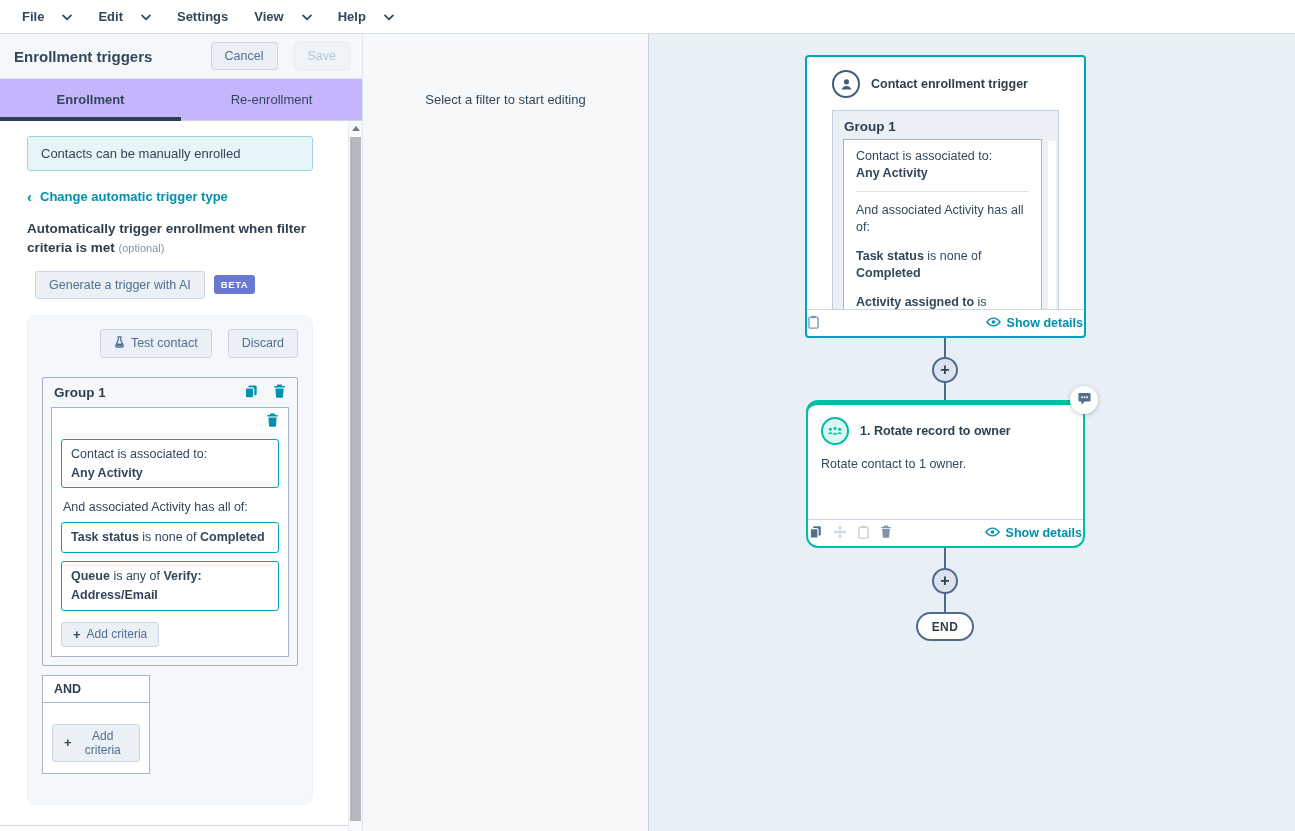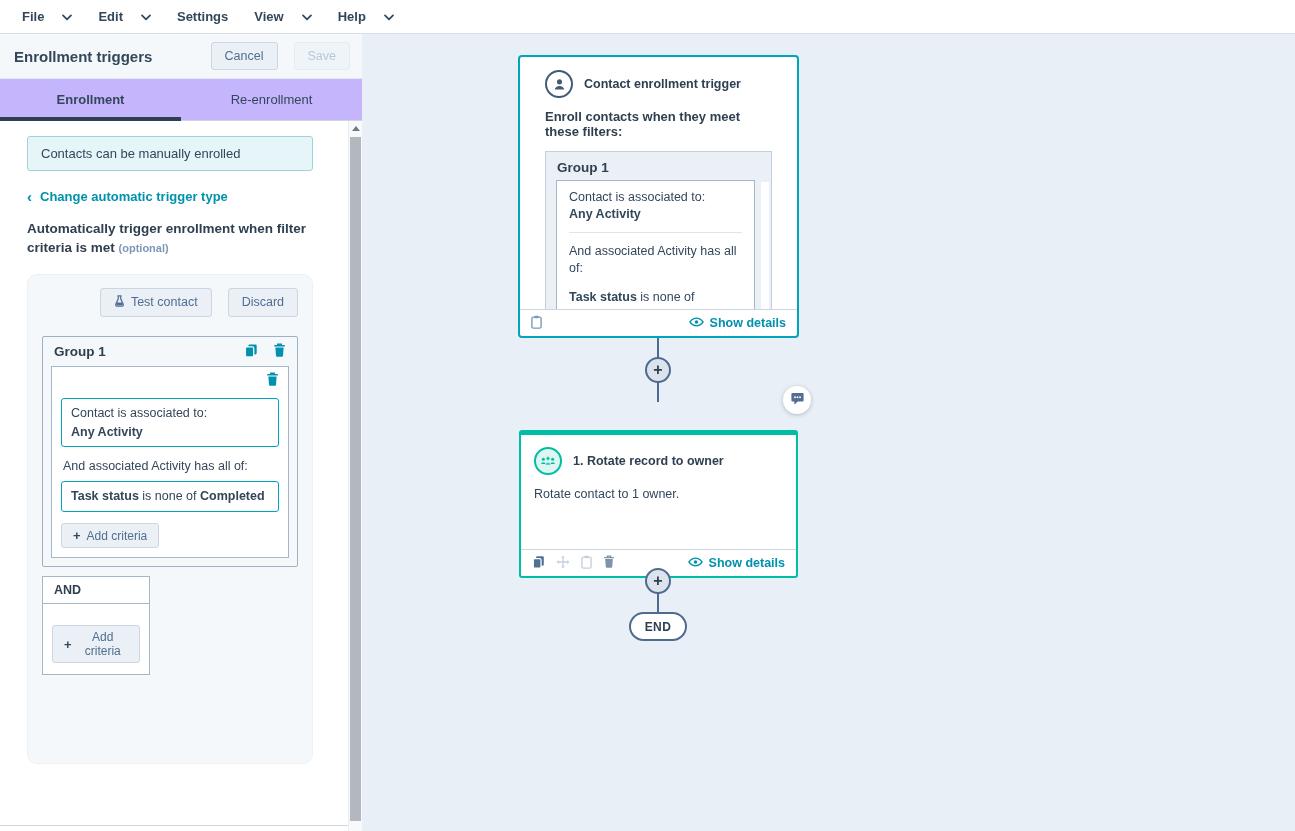--- a/index.html
+++ b/index.html
@@ -28,21 +28,21 @@
   .tab.active { font-weight:700; }
   .tab.active::after { content:""; position:absolute; left:0; right:0; bottom:-1px; height:4px; background:#2e3f50; }
   .panel-scroll { flex:1; position:relative; background:#fff; }
   .panel-content { position:absolute; left:0; top:0; right:14px; bottom:0; padding:15px 35px 0 27px; overflow:hidden; }
   .banner { background:#e5f5f8; border:1px solid #9ed3dd; border-radius:3px; padding:9px 13px;
             font-size:13px; color:#33475b; }
   .change-link { margin-top:18px; display:flex; align-items:center; gap:8px; color:#0091ae;
                  font-weight:700; font-size:13px; cursor:pointer; }
   .change-link .chev { font-size:15px; line-height:1; }
   .heading { margin-top:16px; font-size:13.5px; font-weight:700; line-height:1.4; color:#2e3f50; }
-  .heading .note { font-weight:700; font-size:11px; color:#7c98b6; }
+  .heading .note { font-weight:400; font-size:11px; color:#7c98b6; }
   .ai-row { margin-top:13px; display:flex; align-items:center; gap:9px; }
   .beta-badge { background:#6a78d1; color:#fff; font-size:9.5px; font-weight:700; letter-spacing:.6px;
                 padding:4px 7px; border-radius:3px; }
   .filter-box { margin-top:16px; height:490px; background:#f5f8fa; border:1px solid #edf1f6;
                 border-radius:10px; padding:13px 14px 0; }
   .fb-btn-row { display:flex; justify-content:flex-end; gap:8px; }
   .group-card { margin-top:19px; border:1px solid #9fb1c4; border-radius:2px; background:#f5f8fa; }
   .group-head { display:flex; align-items:center; padding:6px 11px 5px; }
   .group-title { flex:1; font-size:13.5px; font-weight:700; color:#2e3f50; }
   .icon-btn { background:none; border:none; cursor:pointer; padding:0; display:inline-flex; }
@@ -87,26 +87,26 @@
                    display:flex; align-items:center; justify-content:center; flex:none; }
   .card-title { font-size:12.5px; font-weight:700; color:#2e3f50; }
   .trig-sub { margin-top:11px; font-size:13px; font-weight:700; color:#2e3f50; }
   .trig-group { margin-top:12px; background:#eaf0f6; border:1px solid #c3cfdc; position:relative; height:400px; }
   .tg-head { padding:8px 11px 5px; font-size:13.5px; font-weight:700; color:#2e3f50; }
   .tg-track { position:absolute; top:30px; bottom:0; right:2px; width:8px; background:#fff; }
   .tg-inner { margin:0 16px 0 10px; background:#fff; border:1px solid #a5b6c8; padding:8px 12px;
               font-size:12.5px; color:#33475b; height:360px; line-height:17px; }
   .tg-inner hr { border:none; border-top:1px solid #dfe5ec; margin:9px 0 10px; }
   .tg-rule { margin-top:12px; }
-  .card-foot { height:27px; border-top:1px solid #cbd6e2; display:flex; align-items:center; padding:0 11px; gap:11px; flex:none; }
+  .card-foot { height:27px; border-top:1px solid #cbd6e2; display:flex; align-items:center; padding:0 1px; gap:11px; flex:none; }
   .foot-spacer { flex:1; }
   .show-details { display:inline-flex; align-items:center; gap:6px; color:#0091ae; font-weight:700;
                   font-size:12.5px; cursor:pointer; }
   .act-card { position:absolute; left:157px; top:366px; width:279px; height:148px; background:#fff;
-              border:2px solid #00bda5; border-top-width:5px; border-radius:3px; display:flex; flex-direction:column; z-index:1; cursor:pointer;margin-top:30px; }
+              border:2px solid #00bda5; border-top-width:5px; border-radius:12px; display:flex; flex-direction:column; z-index:1; cursor:pointer; }
   .act-body { flex:1; overflow:hidden; padding:12px 13px 0; }
   .act-icon-circle { width:28px; height:28px; border-radius:50%; border:2px solid #00bda5; background:#ddf6f1;
                      display:flex; align-items:center; justify-content:center; flex:none; }
   .act-text { margin-top:12px; font-size:12.5px; color:#33475b; }
   .comment-bubble { position:absolute; left:421px; top:352px; width:28px; height:28px; border-radius:50%;
                     background:#fff; box-shadow:0 1px 4px rgba(45,62,80,.3); display:flex; align-items:center;
                     justify-content:center; z-index:3; cursor:pointer; }
   .end-pill { position:absolute; left:267px; top:578px; width:58px; height:29px; background:#fff;
               border:2px solid #4f6a90; border-radius:15px; display:flex; align-items:center; justify-content:center;
               font-size:12px; font-weight:700; letter-spacing:.4px; color:#2e3f50; z-index:2; }
@@ -167,20 +167,24 @@
           <div class="change-link">
             <span class="chev">‹</span>
             <span>Change automatic trigger type</span>
           </div>
 
           <div class="heading">
             <span>Automatically trigger enrollment when filter criteria is met</span>
             <span class="note">(optional)</span>
           </div>
 
+          <div class="ai-row">
+            <button class="btn">Generate a trigger with AI</button>
+            <span class="beta-badge">BETA</span>
+          </div>
 
           <div class="filter-box">
             <div class="fb-btn-row">
               <button class="btn">
                 <span><svg width="11" height="12" viewBox="0 0 16 17">
                       <path d="M5 1.2h6M6.2 1.2v4.2L2.6 13.4A1.6 1.6 0 004 15.8h8a1.6 1.6 0 001.4-2.4L9.8 5.4V1.2" fill="none" stroke="#506e91" stroke-width="1.8"></path>
                       <path d="M4.6 10.6h6.8l1.2 2.9a.9.9 0 01-.8 1.3H4.2a.9.9 0 01-.8-1.3z" fill="#506e91"></path>
                     </svg></span>
                 <span>Test contact</span>
               </button>
@@ -217,20 +221,23 @@
                 <div class="chip">
                   <span>Contact is associated to:</span><br>
                   <b>Any Activity</b>
                 </div>
 
                 <div class="sub-label">And associated Activity has all of:</div>
 
                 <div class="chip">
                   <b>Task status</b><span> is none of </span><b>Completed</b>
                 </div>
+                <div class="chip">
+                  <b>Queue</b><span> is any of </span><b>Verify: Address/Email</b>
+                </div>
 
                 <button class="add-btn">
                   <span class="plus">+</span>
                   <span>Add criteria</span>
                 </button>
               </div>
             </div>
 
             <div class="and-box">
               <div class="and-head">AND</div>
@@ -249,38 +256,40 @@
         <div class="sb">
           <div class="sb-arrow">
               <div class="tri"></div>
             </div>
           <div class="sb-thumb"></div>
         </div>
       </div>
       <div class="panel-bottom-line"></div>
     </aside>
 
+    <section class="editor-pane">
+      <div class="editor-empty">Select a filter to start editing</div>
+    </section>
 
     <section class="canvas">
 
       <div class="vline vline1"></div>
       <div class="vline vline2"></div>
 
       <div class="trig-card">
         <div class="card-body">
           <div class="card-head-row">
             <div class="avatar-circle">
               <svg width="15" height="15" viewBox="0 0 16 16">
                   <circle cx="8" cy="5.2" r="2.7" fill="#425b76"></circle>
                   <path d="M2.9 13.4a5.3 5.3 0 0110.2 0z" fill="#425b76"></path>
                 </svg>
             </div>
             <div class="card-title">Contact enrollment trigger</div>
           </div>
-          <div class="trig-sub">Enroll contacts when they meet these filters:</div>
 
           <div class="trig-group">
             <div class="tg-head">Group 1</div>
             <div class="tg-track"></div>
             <div class="tg-inner">
               <div>Contact is associated to:</div>
               <b>Any Activity</b>
               <hr>
               <div>And associated Activity has all of:</div>
               <div class="tg-rule">

